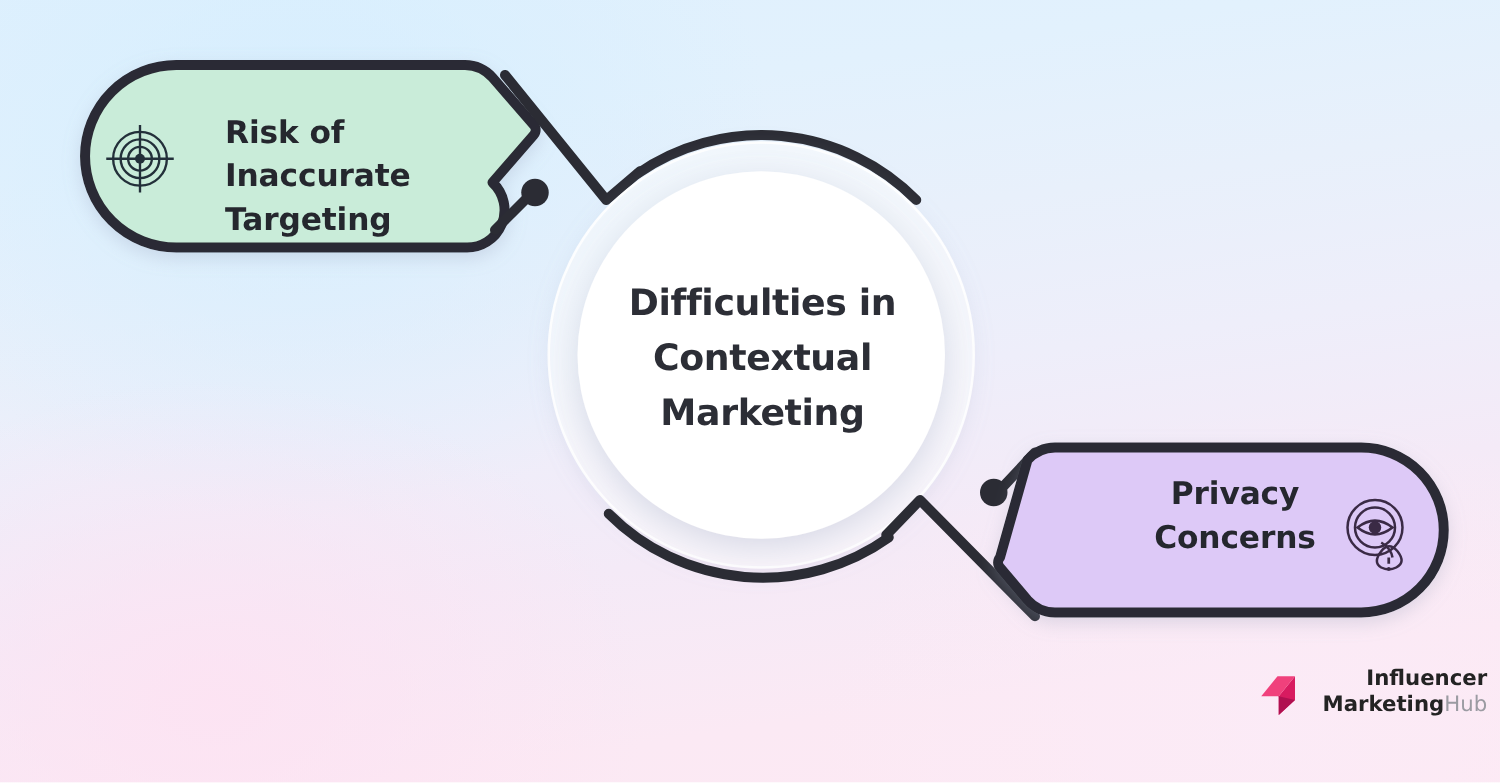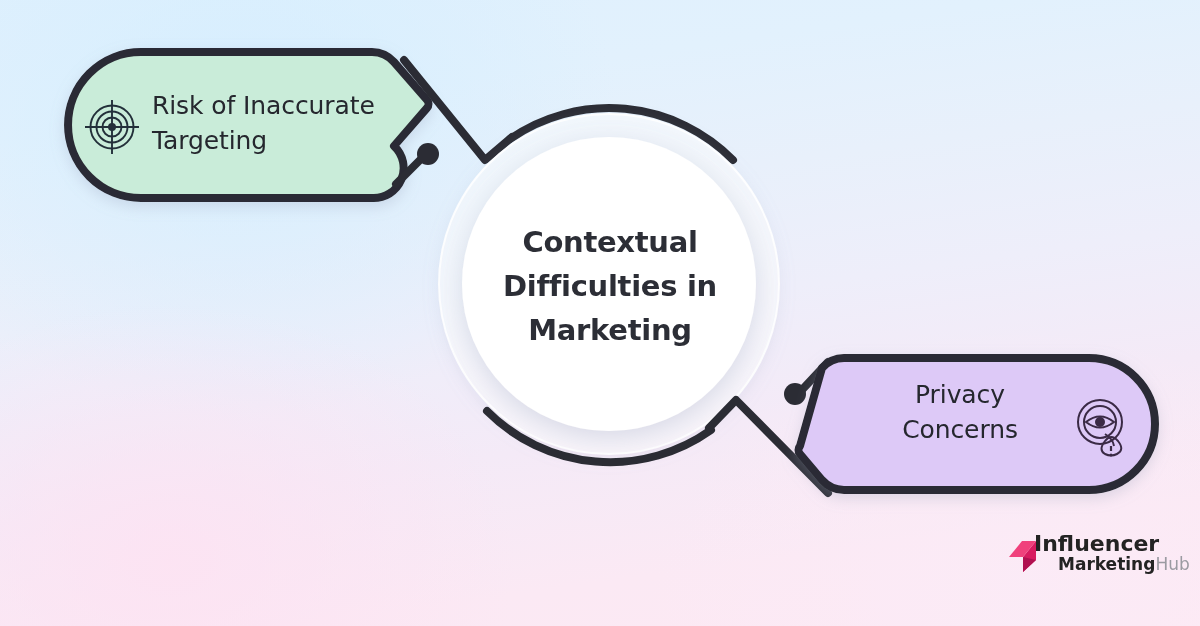--- a/index.html
+++ b/index.html
@@ -46,23 +46,24 @@
   #diagram {
     position: absolute;
     left: 0; top: 0;
     width: 1200px;
     height: 626px;
   }
 
   .node-label {
     position: absolute;
     font-family: "DejaVu Sans", sans-serif;
-    font-weight: normal;
+    font-weight: bold;
     color: #25272e;
     letter-spacing: -0.1px;
+    margin-left: 28px;
   }
   #green-label {
     left: 152px;
     top: 88px;
     width: 250px;
     font-size: 25px;
     line-height: 35px;
     text-align: left;
   }
   #purple-label {
@@ -101,24 +102,25 @@
     left: 0; top: 6px;
     width: 32px; height: 34px;
   }
   #logo-text {
     position: absolute;
     left: 26px; top: 0px;
     font-family: "DejaVu Sans", sans-serif;
     line-height: 21px;
   }
   #logo-line1 {
-    font-size: 22px;
+    font-size: 17px;
     font-weight: bold;
     color: #232323;
     display: block;
+    text-align: right;
   }
   #logo-line2 {
     font-size: 17px;
     display: block;
     margin-left: 24px;
   }
   #logo-line2 .lt-strong { font-weight: bold; color: #232323; }
   #logo-line2 .lt-light { font-weight: normal; color: #9b9ba2; }
 </style>
 </head>
@@ -212,22 +214,22 @@
         <circle cx="1111" cy="455" r="1.5" fill="#3a2a45" stroke="none"></circle>
       </g>
     </g>
   </svg>
 
   <div class="node-label" id="green-label">Risk of Inaccurate Targeting</div>
 
   <div class="node-label" id="purple-label">Privacy Concerns</div>
 
   <div id="center-label">
+    <span class="ln">Difficulties in</span>
     <span class="ln">Contextual</span>
-    <span class="ln">Difficulties in</span>
     <span class="ln">Marketing</span>
   </div>
 
   <div id="logo">
     <svg id="logo-mark" viewBox="0 0 32 34">
       <path d="M 28,2 L 28,21 L 15,33 L 15,18 Z" fill="#d81b60"></path>
       <path d="M 28,2 L 15,18 L 1,18 L 14,2 Z" fill="#f0417c"></path>
       <path d="M 15,18 L 28,21 L 15,33 Z" fill="#b01050"></path>
     </svg>
     <div id="logo-text">

